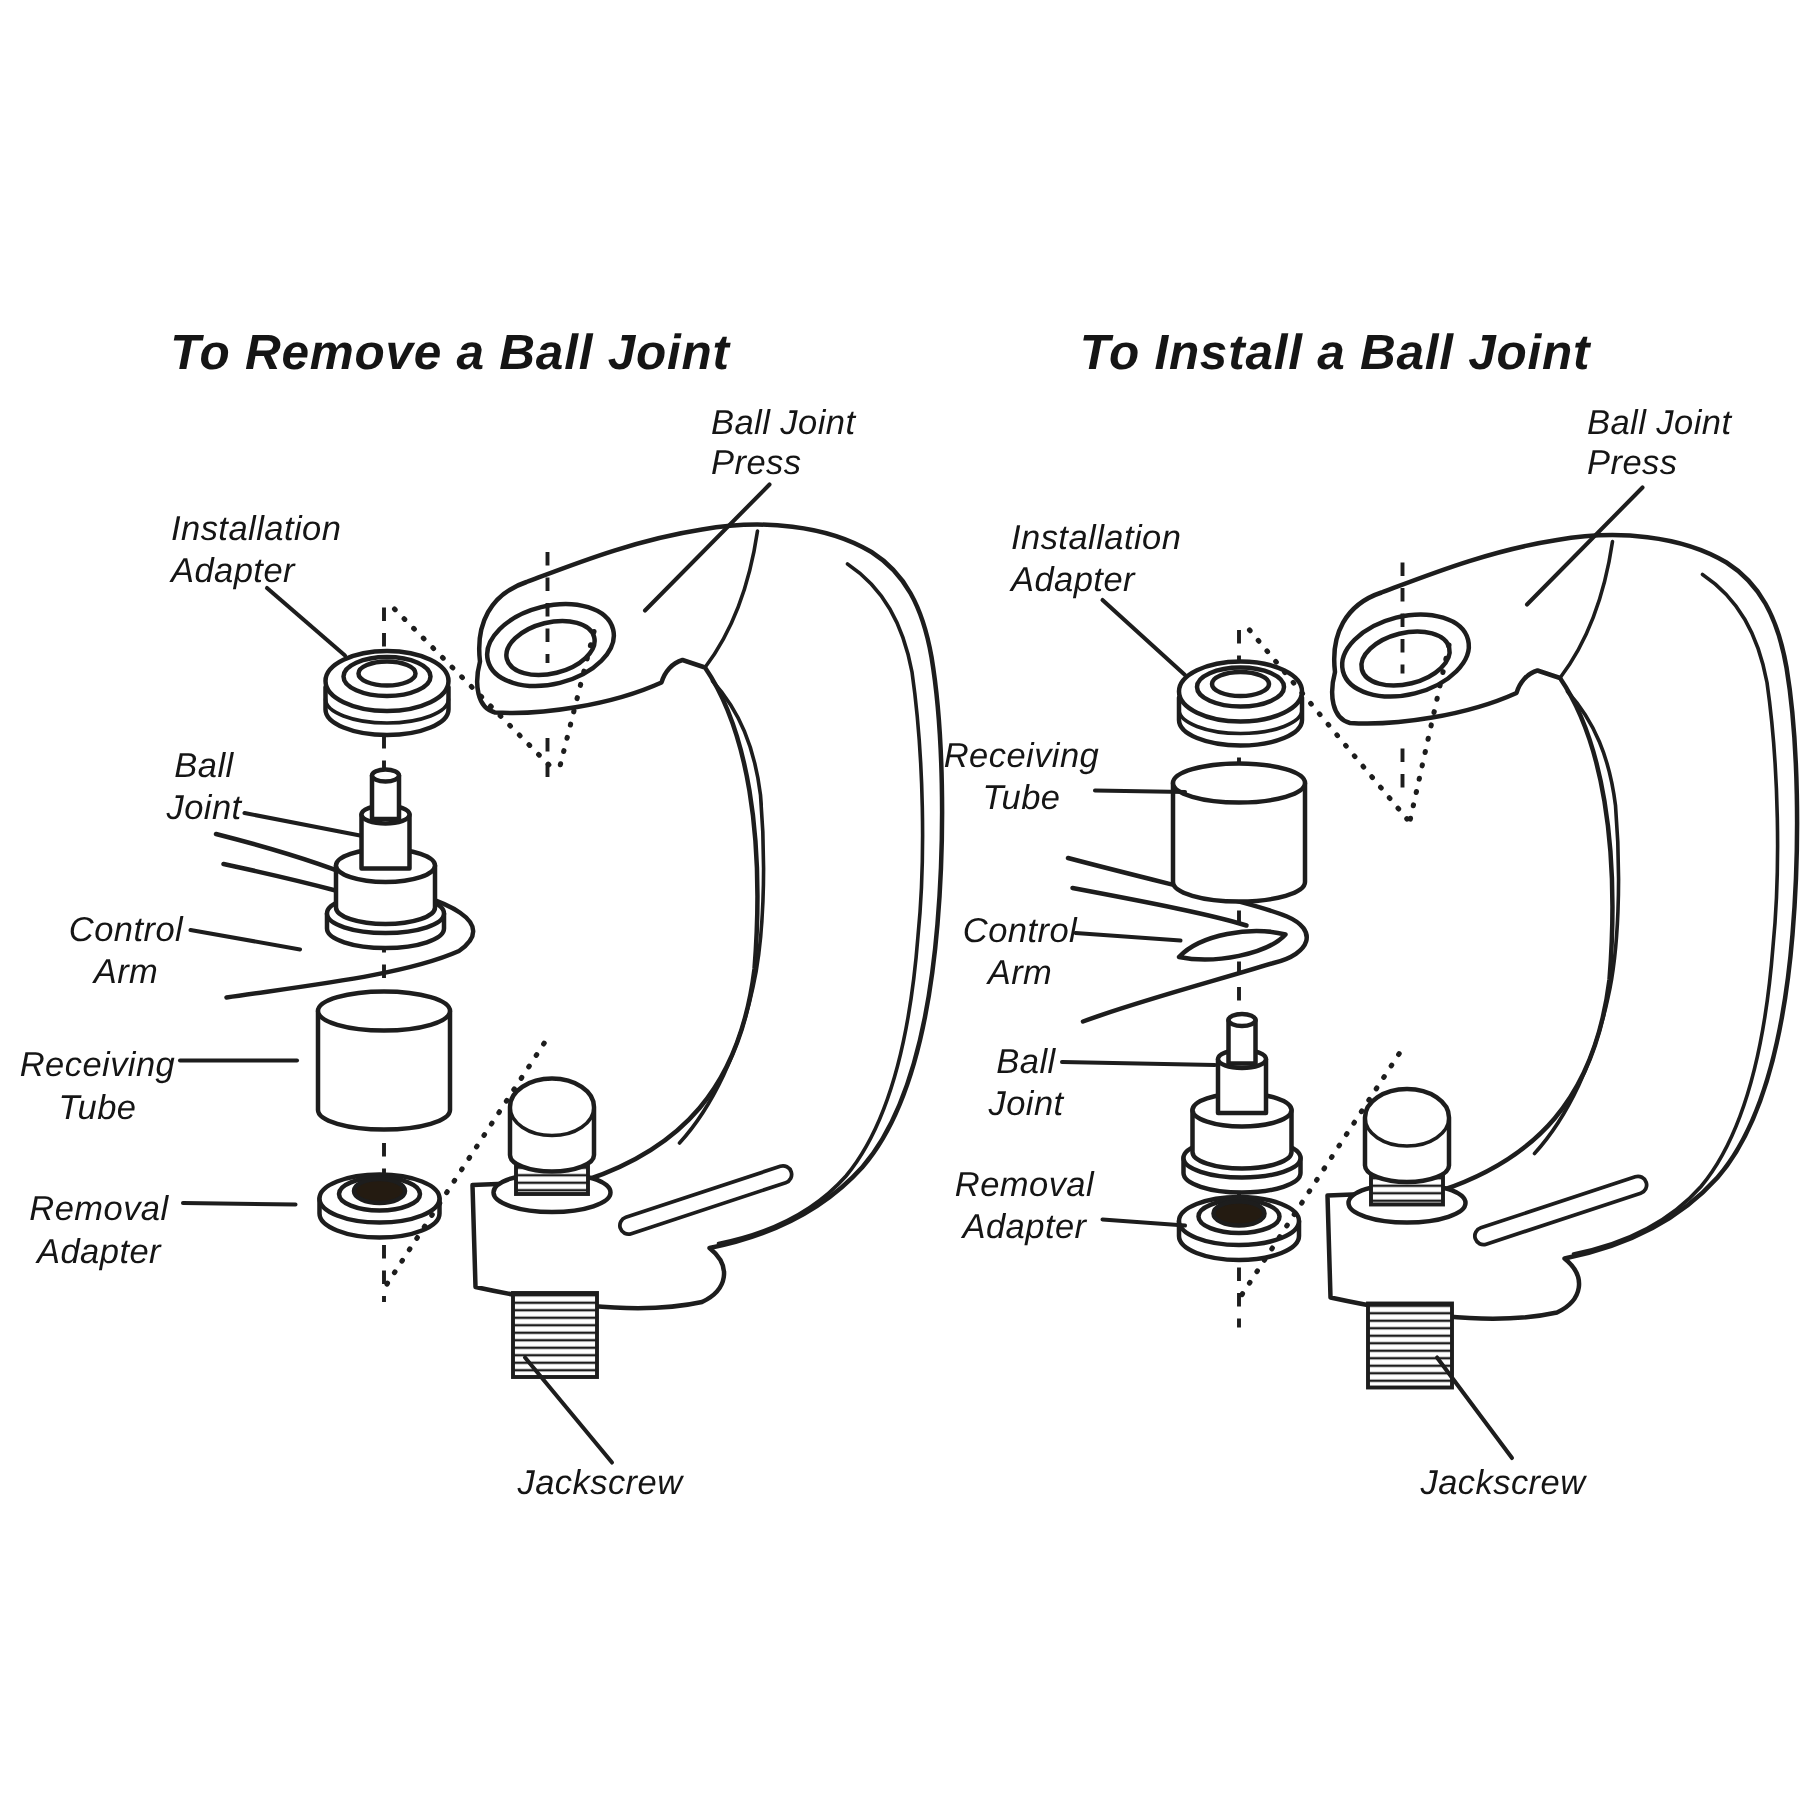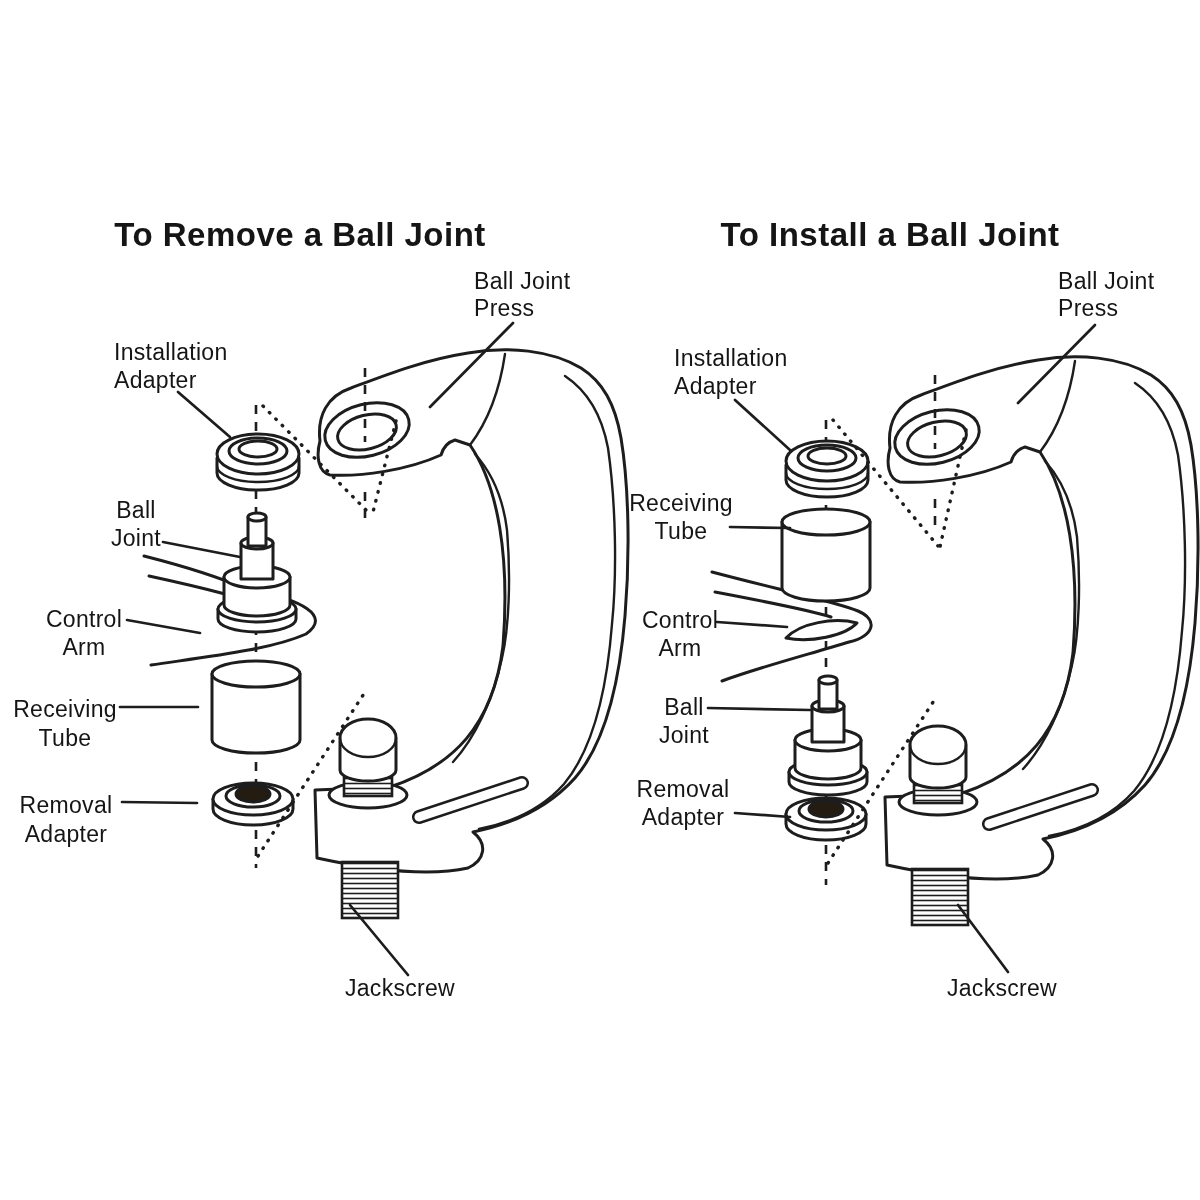--- a/index.html
+++ b/index.html
@@ -1,16 +1,16 @@
 <!DOCTYPE html>
 <html><head>
 <meta charset="utf-8">
 <style>
   html,body{margin:0;padding:0;background:#ffffff;}
-  .page{width:1200px;height:1200px;position:relative;background:#ffffff;overflow:hidden;}
+  .page{width:1200px;height:1200px;position:relative;background:#ffffff;overflow:hidden;font-style:italic;}
   svg{display:block;}
   .ln{stroke:#1d1d1d;stroke-width:3;stroke-linejoin:round;stroke-linecap:round;fill:none;}
   .f{fill:#ffffff;}
   .dk{fill:#241b11;}
   .thin{stroke-width:2.4;}
   .dash{stroke:#1d1d1d;stroke-width:2.6;fill:none;stroke-dasharray:9 8;}
   .dot{stroke:#1d1d1d;stroke-width:3.4;fill:none;stroke-dasharray:0.6 8.5;stroke-linecap:round;}
   .ldr{stroke:#1d1d1d;stroke-width:2.7;fill:none;stroke-linecap:round;}
   .slotb{stroke:#1d1d1d;stroke-width:14;stroke-linecap:round;fill:none;}
   .slotw{stroke:#ffffff;stroke-width:9;stroke-linecap:round;fill:none;}

